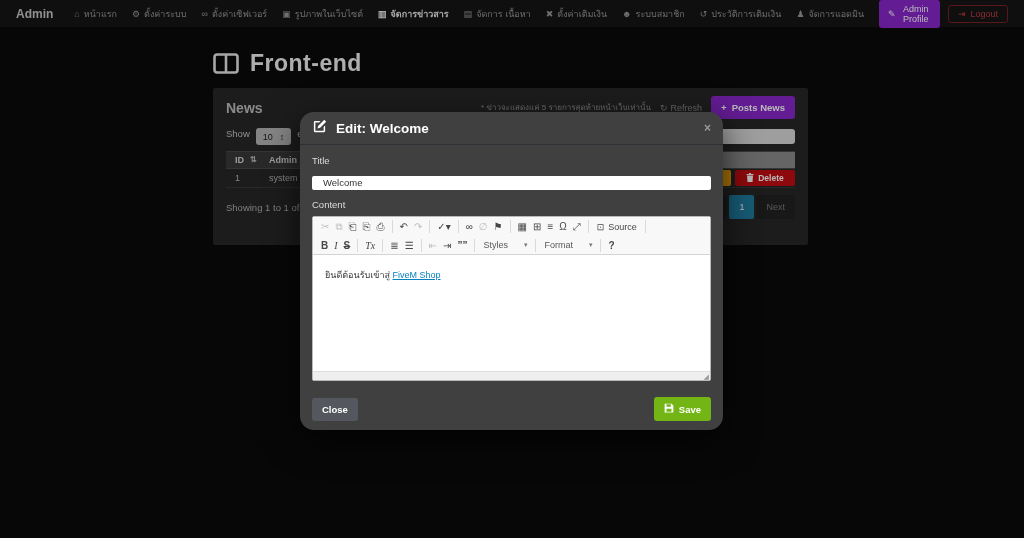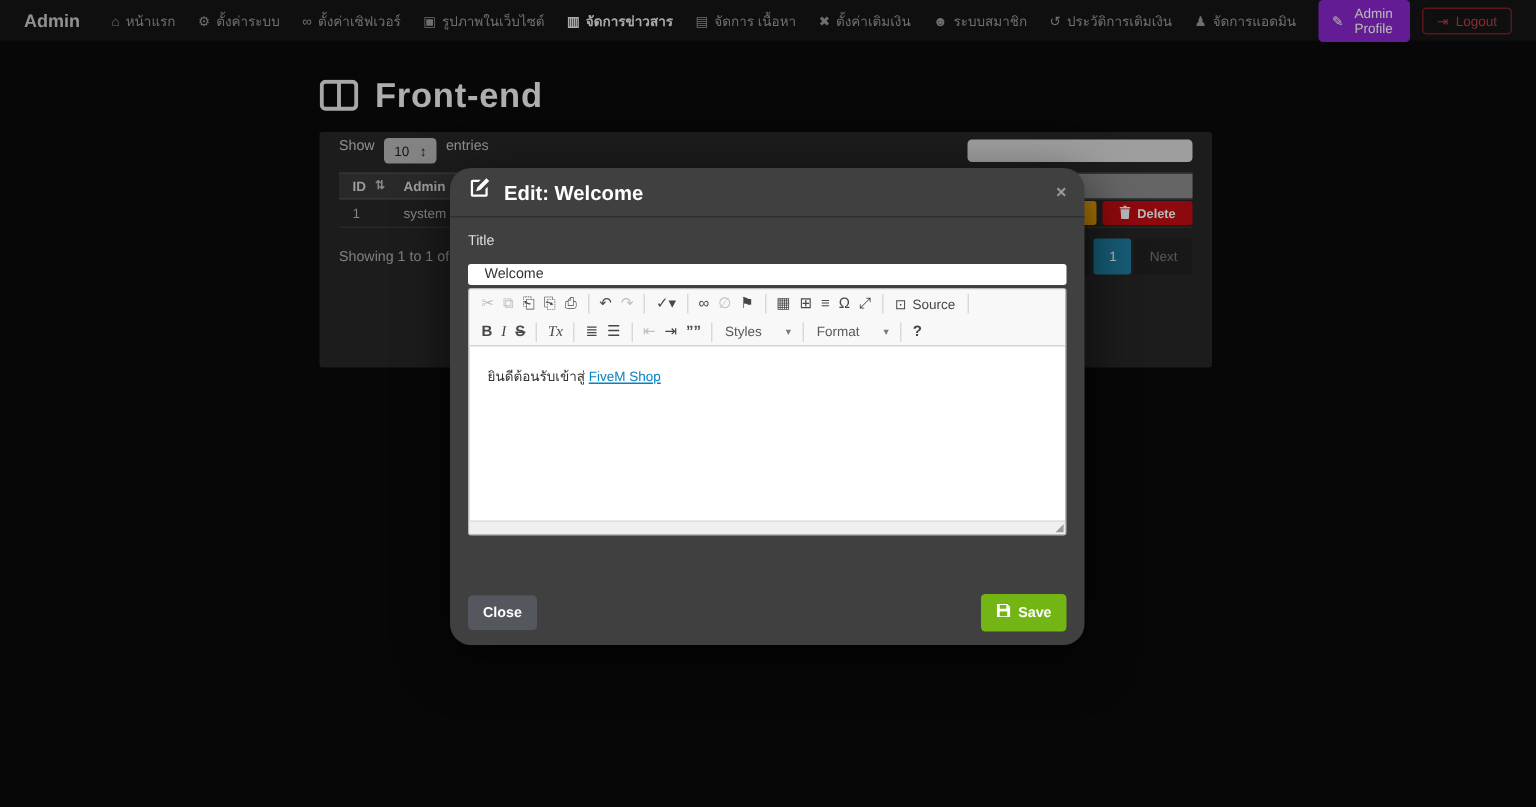--- a/index.html
+++ b/index.html
@@ -176,20 +176,34 @@
   <span>
     <svg width="26" height="21" viewBox="0 0 26 21">
       <rect x="1.5" y="1.5" width="23" height="18" rx="2.5" fill="none" stroke="#e8e8e8" stroke-width="2.6"></rect>
       <line x1="13" y1="2" x2="13" y2="19" stroke="#e8e8e8" stroke-width="2.6"></line>
     </svg>
   </span>
   <span>Front-end</span>
 </h1>
 
 <section class="panel">
+  <div class="panel-header">
+    <span class="panel-title">News</span>
+    <span class="panel-right">
+      <span class="panel-note">* ข่าวจะแสดงแค่ 5 รายการสุดท้ายหน้าเว็บเท่านั้น</span>
+      <span class="refresh">
+        <span>↻</span>
+        <span>Refresh</span>
+      </span>
+      <button class="btn-posts">
+        <span>+</span>
+        <span>Posts News</span>
+      </button>
+    </span>
+  </div>
 
   <div class="controls">
     <span class="length">
       <span>Show</span>
       <span class="select">
         <span>10</span>
         <span>↕</span>
       </span>
       <span>entries</span>
     </span>
@@ -245,20 +259,21 @@
       </svg>
     </span>
     <span class="modal-title">Edit: Welcome</span>
     <span class="modal-close">×</span>
   </div>
 
   <div class="modal-body">
     <div class="field-label">Title</div>
     <input class="input-title" value="Welcome" style="">
 
+    <div class="field-label second">Content</div>
 
     <div class="editor">
 
       <div class="toolbar-row first">
         <span class="tbtn disabled">✂</span>
         <span class="tbtn disabled">⧉</span>
         <span class="tbtn">⎗</span>
         <span class="tbtn">⎘</span>
         <span class="tbtn">⎙</span>
         <span class="tsep"></span>

